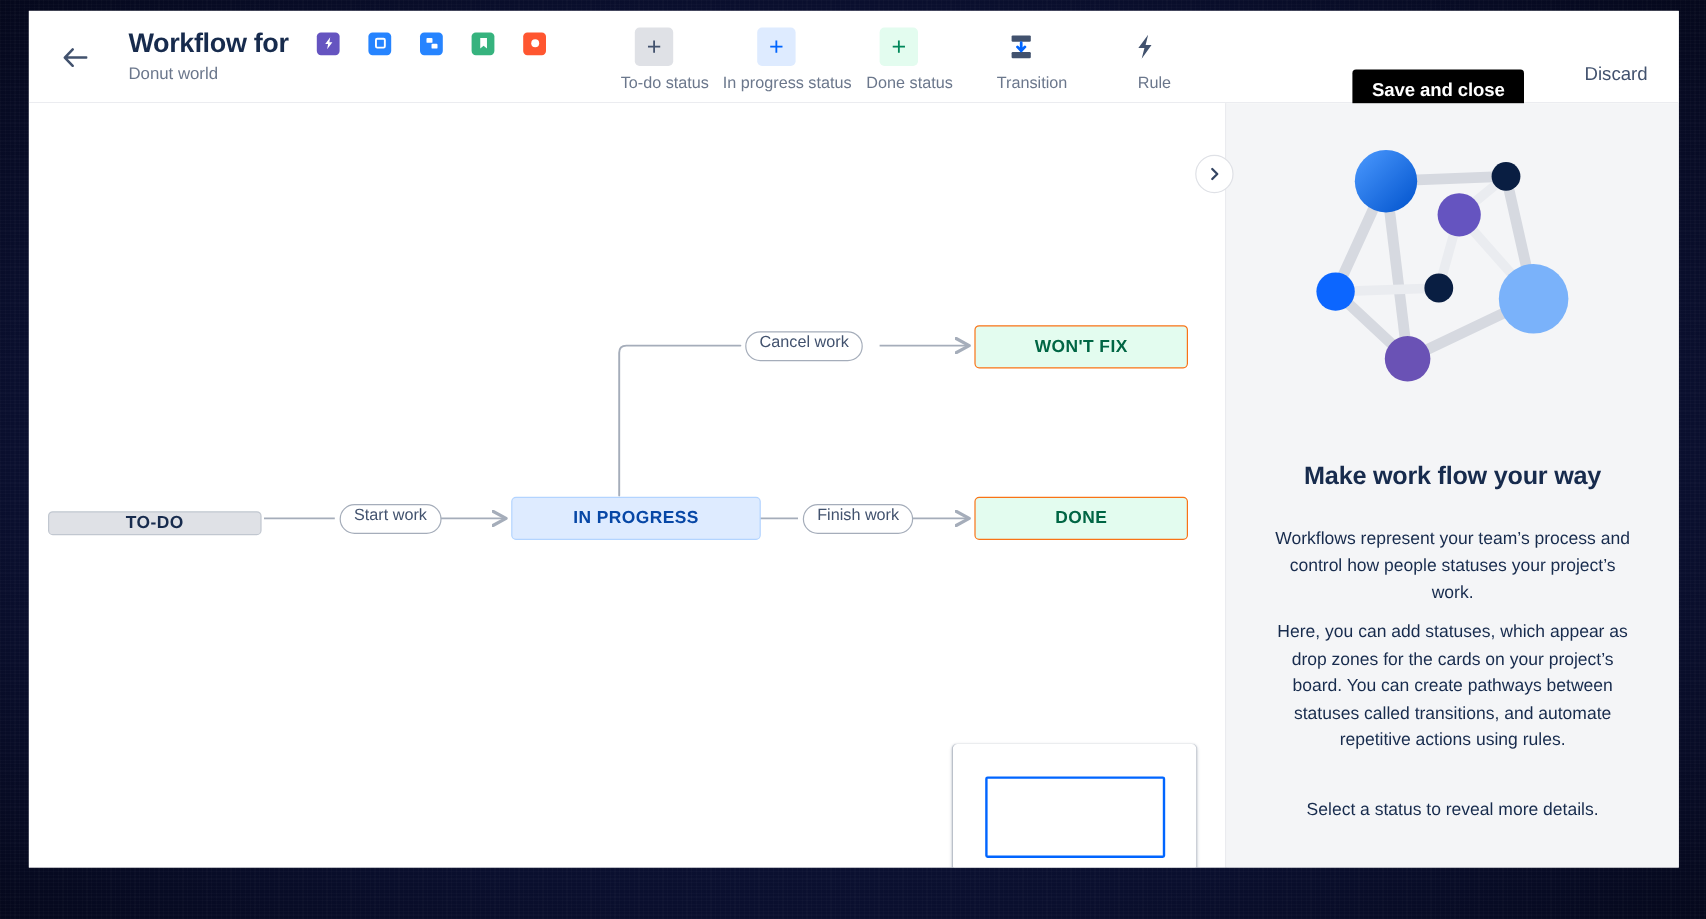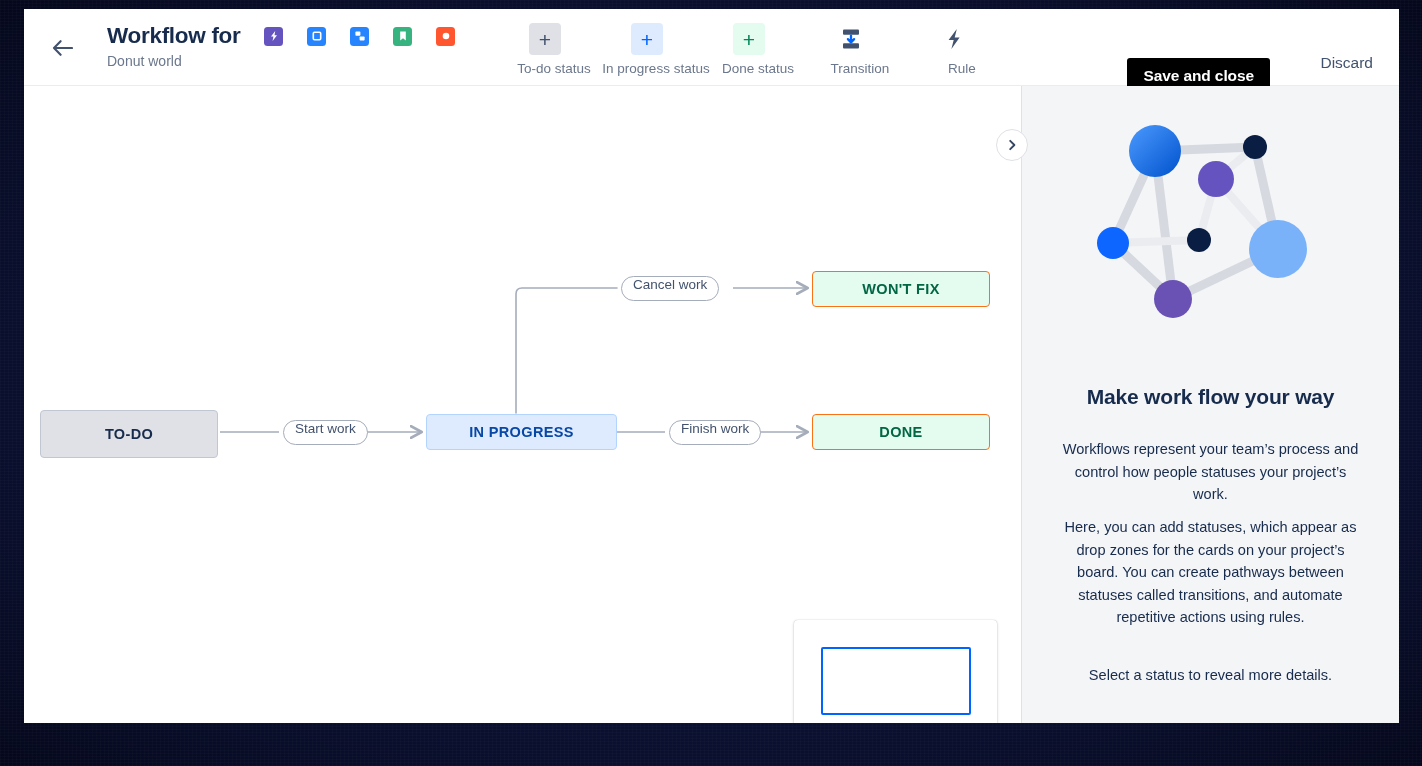--- a/index.html
+++ b/index.html
@@ -276,24 +276,24 @@
             <path d="M196 346 H255" stroke="#a5adba" stroke-width="1.6" fill="none"></path>
             <path d="M335 346 H398" stroke="#a5adba" stroke-width="1.6" fill="none" marker-end="url(#arw)"></path>
 
             <path d="M582 346 H641" stroke="#a5adba" stroke-width="1.6" fill="none"></path>
             <path d="M722 346 H784" stroke="#a5adba" stroke-width="1.6" fill="none" marker-end="url(#arw)"></path>
 
             <path d="M492 327 V208 Q492 202 498 202 H593" stroke="#a5adba" stroke-width="1.6" fill="none" stroke-linecap="round"></path>
             <path d="M709 202 H784" stroke="#a5adba" stroke-width="1.6" fill="none" marker-end="url(#arw)"></path>
           </svg>
 
-          <div class="node todo" style="left:16px;top:324px;width:178px;height:48px">
+          <div class="node todo" style="left:16px;top:340px;width:178px;height:20px">
             <span>TO-DO</span>
           </div>
-          <div class="node prog" style="left:402px;top:328px;width:191px;height:36px">
+          <div class="node prog" style="left:402px;top:328px;width:208px;height:36px">
             <span>IN PROGRESS</span>
           </div>
           <div class="node done" style="left:788px;top:328px;width:178px;height:36px">
             <span>DONE</span>
           </div>
           <div class="node done" style="left:788px;top:185px;width:178px;height:36px">
             <span>WON'T FIX</span>
           </div>
 
           <div class="tlabel" style="left:259px;top:334px">

